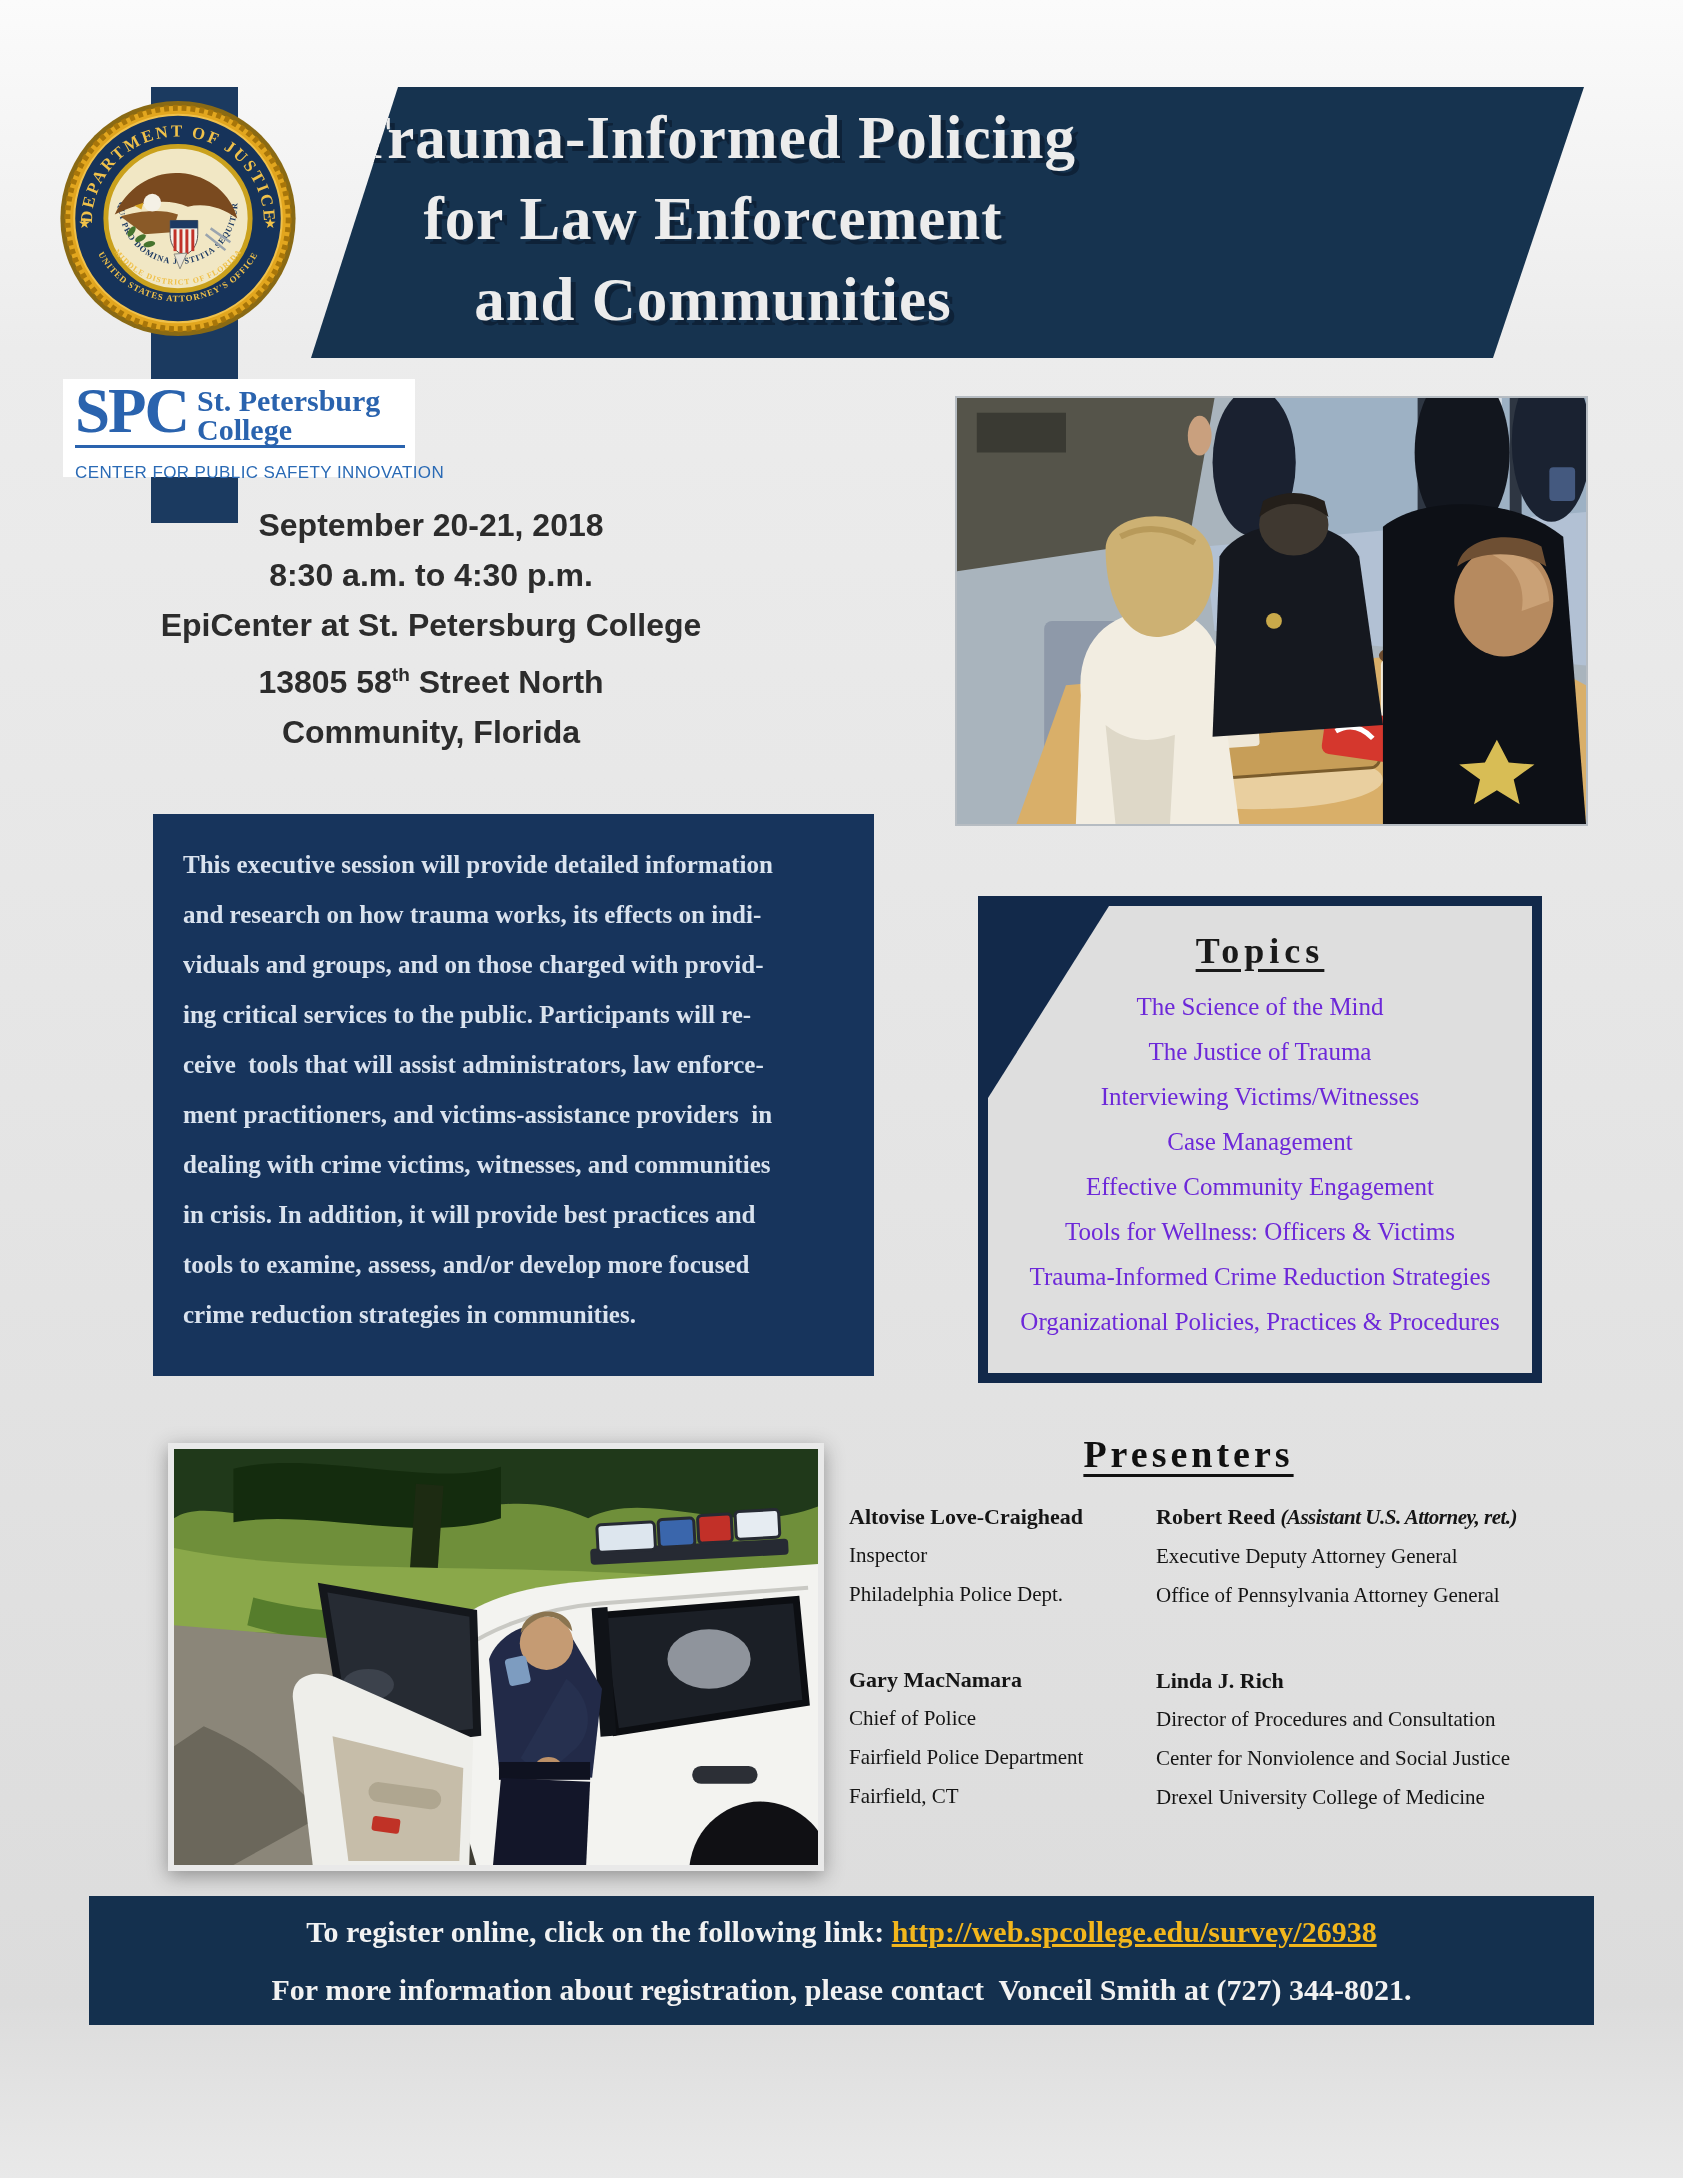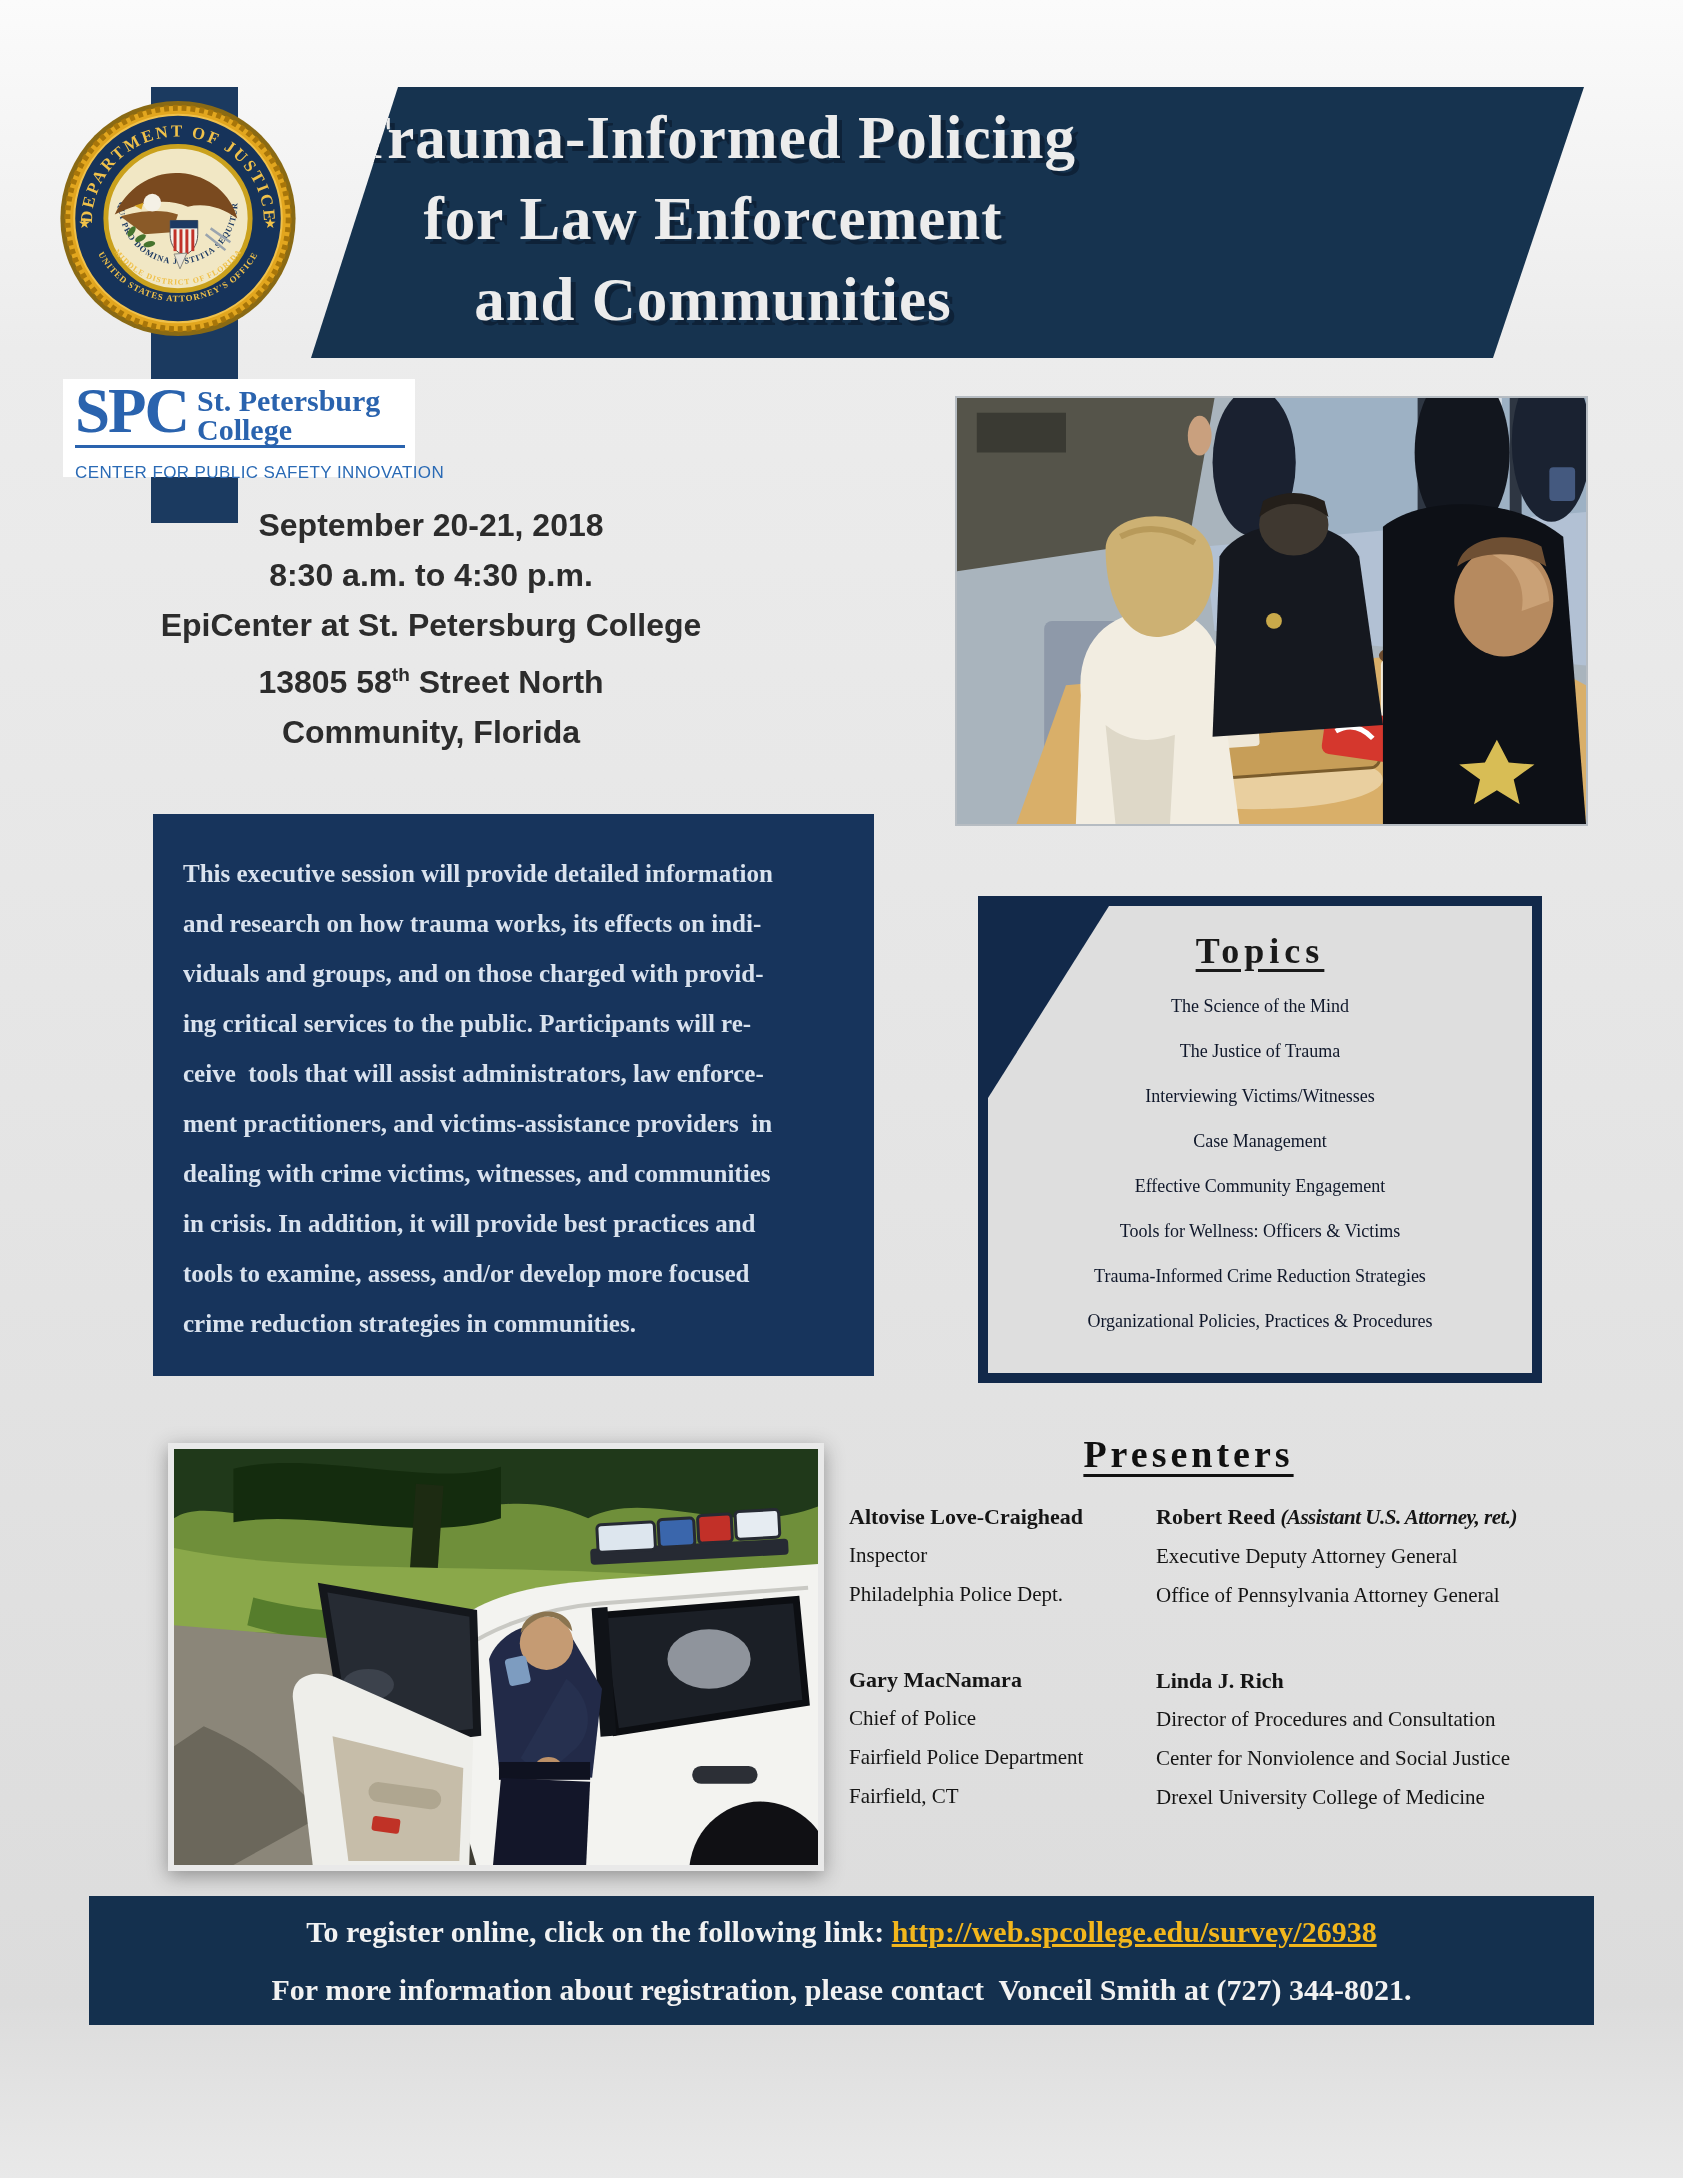--- a/index.html
+++ b/index.html
@@ -25,30 +25,30 @@
   .spc-rule { border-top:3px solid #2a63ae; margin-top:1px; }
   .spc-tag { font-family:"Liberation Sans",sans-serif; color:#2a6ab5; font-size:17px;
     letter-spacing:0.4px; margin-top:15px; white-space:nowrap; }
   
   .event { position:absolute; left:134px; top:500px; width:594px; text-align:center;
     font-family:"Liberation Sans",sans-serif; font-weight:bold; font-size:32px;
     line-height:50px; color:#2c2c2c; }
   .event sup { font-size:19px; }
   
   .desc { position:absolute; left:153px; top:814px; width:721px; height:562px; background:#17345c;
-    box-sizing:border-box; padding:35px 30px; overflow:hidden; }
+    box-sizing:border-box; padding:26px 30px; overflow:hidden; }
   .desc p { margin:0; color:#d9e2ee; font-size:25px; font-weight:bold; line-height:50px; white-space:pre; }
   
   .topics { position:absolute; left:978px; top:896px; width:564px; height:487px; background:#12294a;
     box-sizing:border-box; padding:10px; }
   .topics-inner { width:100%; height:100%; background:#dedede; box-sizing:border-box; padding-top:24px;
     clip-path:polygon(121px 0, 100% 0, 100% 100%, 0 100%, 0 192px); text-align:center; }
   .topics-heading { font-size:36px; font-weight:bold; letter-spacing:5px; color:#1a1a1a;
     text-decoration:underline; text-underline-offset:6px; margin-bottom:12px; }
-  .topic-item { font-size:18px; line-height:45px; color:#0f172a; white-space:nowrap; }
+  .topic-item { font-size:25px; line-height:45px; color:#6d28d9; white-space:nowrap; }
   
   .photo1 { position:absolute; left:955px; top:396px; width:629px; height:426px; border:2px solid #b6bcc2; }
   .photo2 { position:absolute; left:168px; top:1443px; width:644px; height:416px;
     border:6px solid #e9e9e9; box-shadow:0 5px 18px rgba(50,50,50,0.45); }
   
   .presenters-heading { position:absolute; left:822px; top:1432px; width:733px; text-align:center;
     font-size:38px; font-weight:bold; letter-spacing:4px; color:#111;
     text-decoration:underline; text-underline-offset:7px; }
   .pcol { position:absolute; top:1497px; font-size:21px; line-height:39px; color:#151515; white-space:nowrap; }
   .pcol1 { left:849px; width:297px; }

